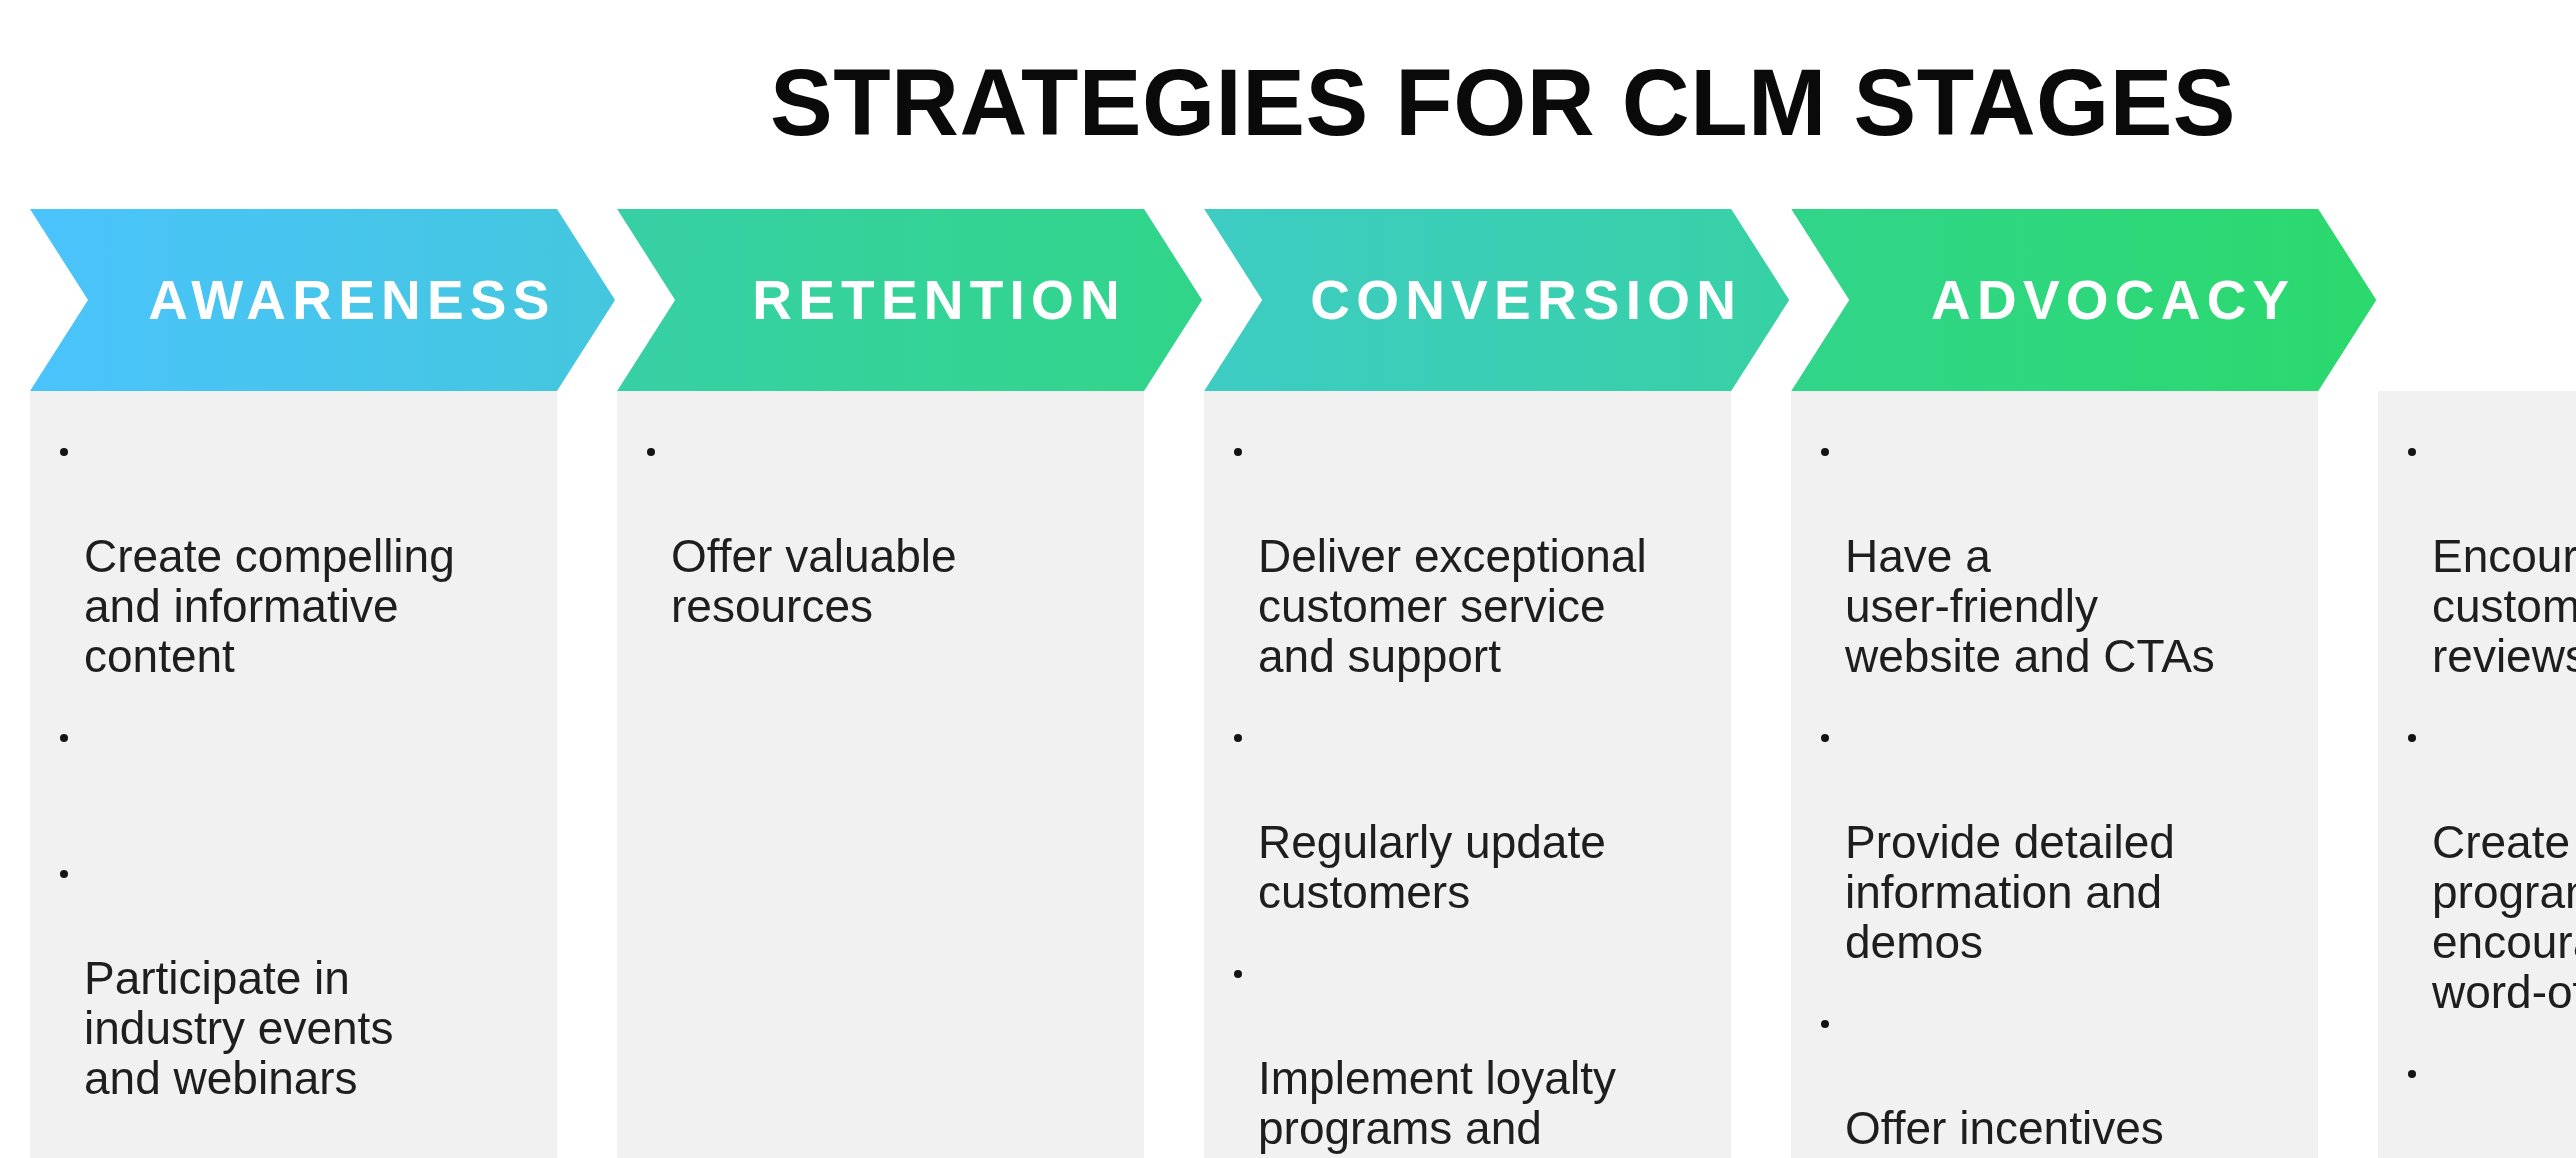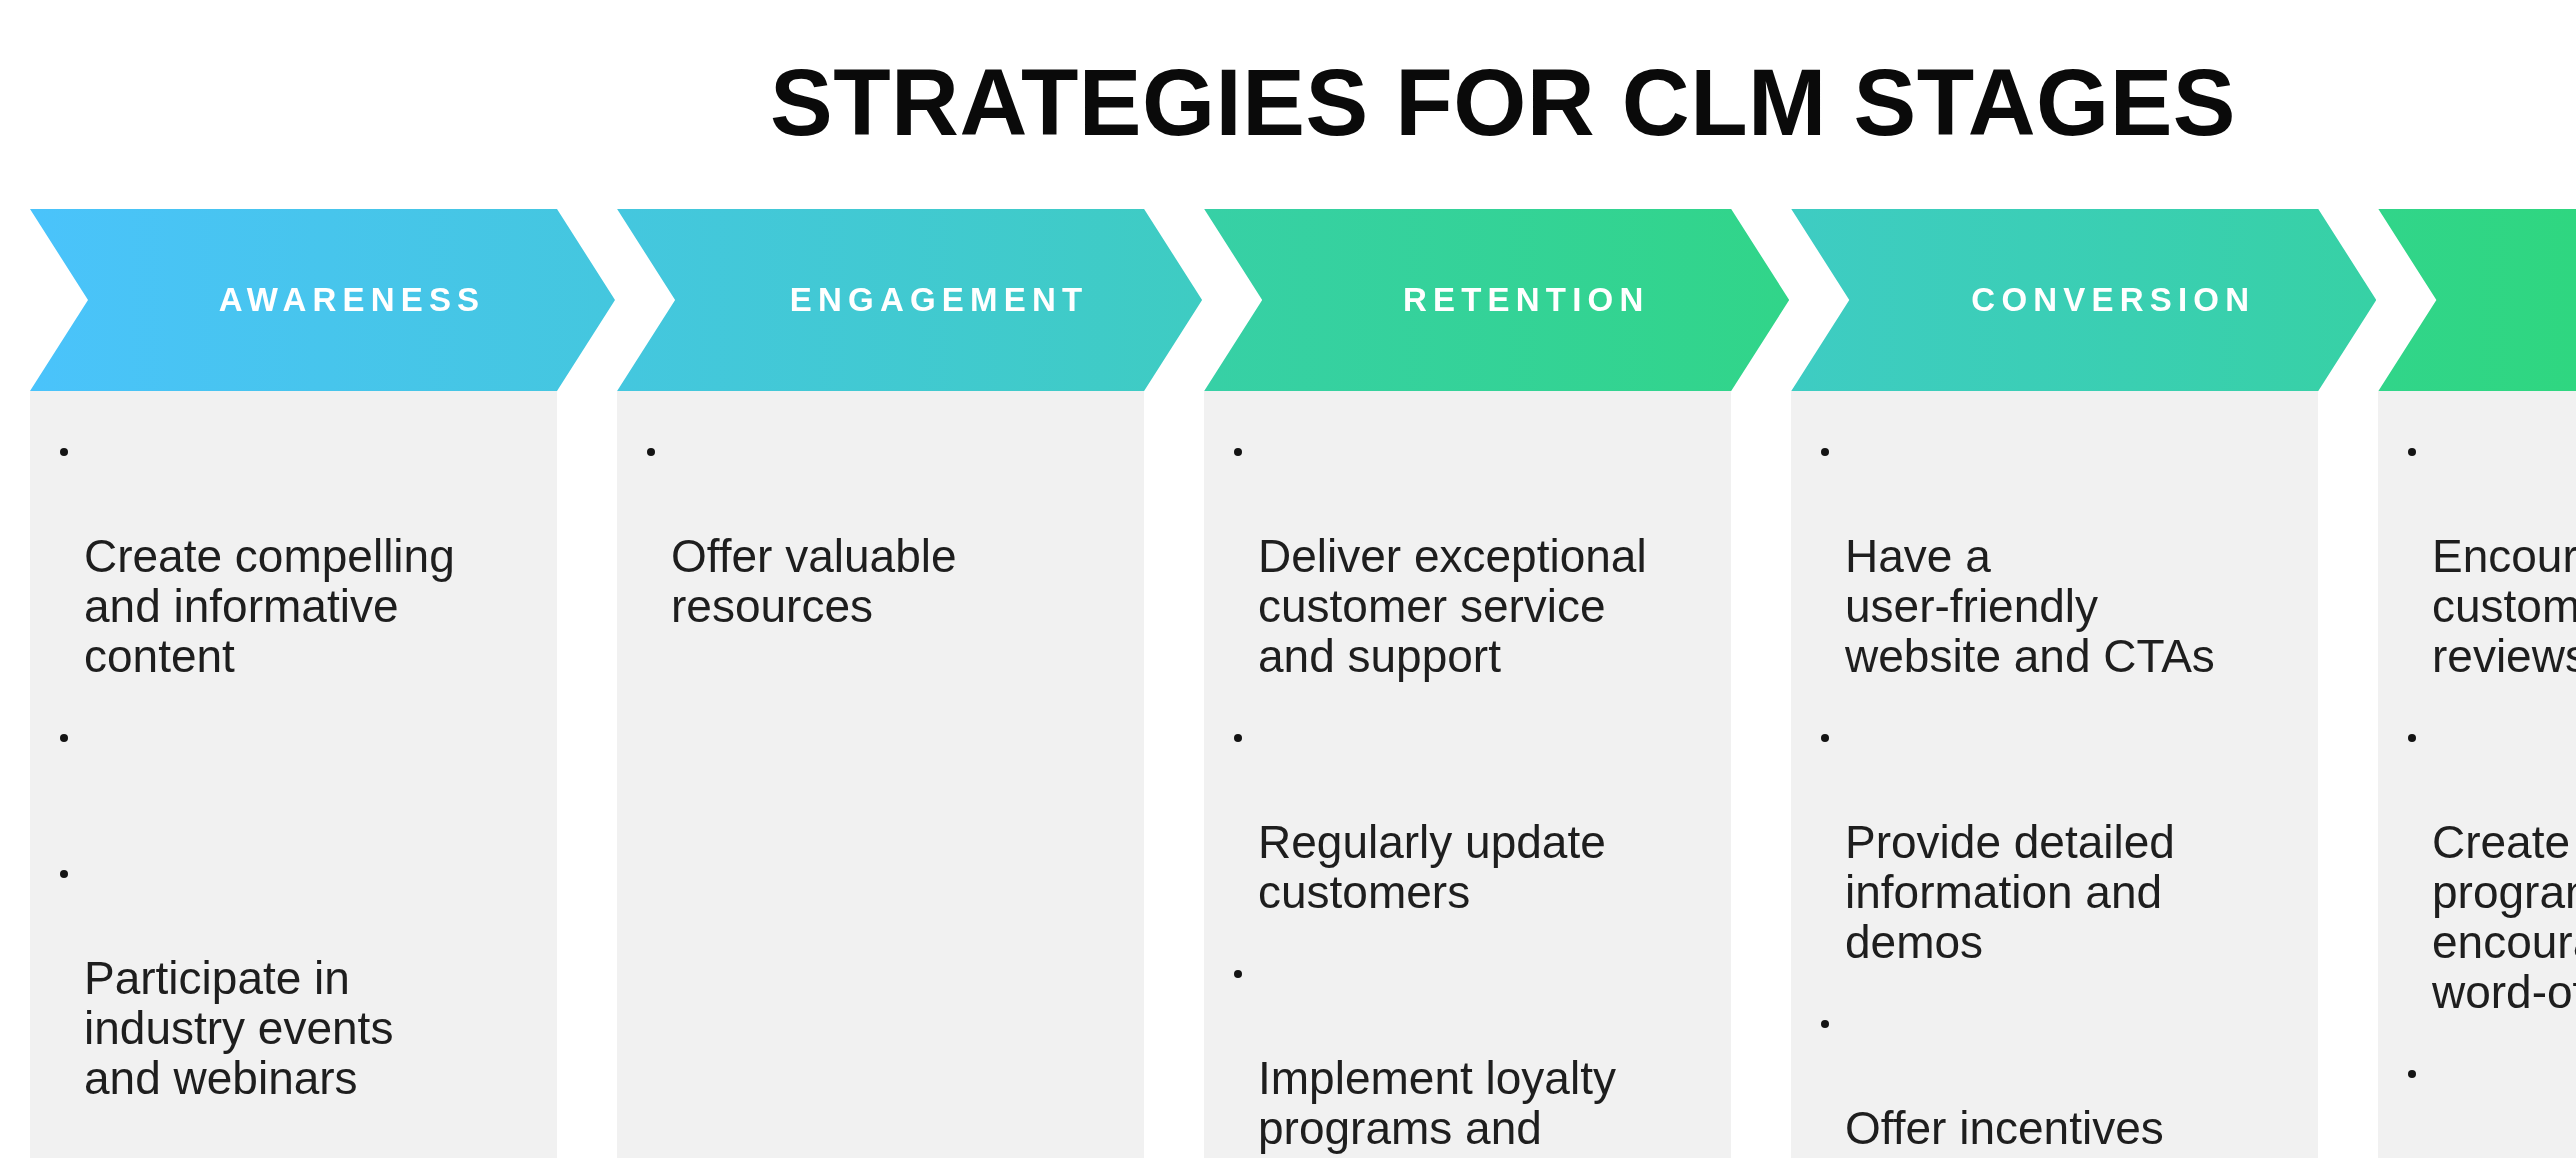--- a/index.html
+++ b/index.html
@@ -32,21 +32,21 @@
     clip-path:polygon(0 0, calc(100% - 58px) 0, 100% 50%, calc(100% - 58px) 100%, 0 100%, 58px 50%);
     display:flex;
     align-items:center;
     justify-content:center;
     padding-left:58px;
     padding-right:5.2px;
     box-sizing:border-box;
   }
   .arrow-label{
     color:#ffffff;
-    font-size:33px;
+    font-size:55px;
     font-weight:bold;
     letter-spacing:6.2px;
     margin-right:-6.2px;
     white-space:nowrap;
   }
   .panels-row{
     position:absolute;
     top:391px;left:30px;
     display:flex;
     gap:60px;
@@ -78,23 +78,20 @@
 </head>
 <body>
 
 <div class="page">
 
   <div class="title">STRATEGIES FOR CLM STAGES</div>
 
   <div class="arrows-row">
     <div class="arrow" style="background: linear-gradient(90deg, rgb(74, 195, 251), rgb(68, 199, 222));">
       <span class="arrow-label">AWARENESS</span>
-    </div>
-    <div class="arrow" style="background: linear-gradient(90deg, rgb(68, 199, 223), rgb(62, 204, 194));">
-      <span class="arrow-label">ENGAGEMENT</span>
     </div>
     <div class="arrow" style="background: linear-gradient(90deg, rgb(55, 208, 166), rgb(49, 213, 137));">
       <span class="arrow-label">RETENTION</span>
     </div>
     <div class="arrow" style="background: linear-gradient(90deg, rgb(62, 204, 195), rgb(55, 209, 165));">
       <span class="arrow-label">CONVERSION</span>
     </div>
     <div class="arrow" style="background: linear-gradient(90deg, rgb(49, 213, 138), rgb(43, 217, 109));">
       <span class="arrow-label">ADVOCACY</span>
     </div>

